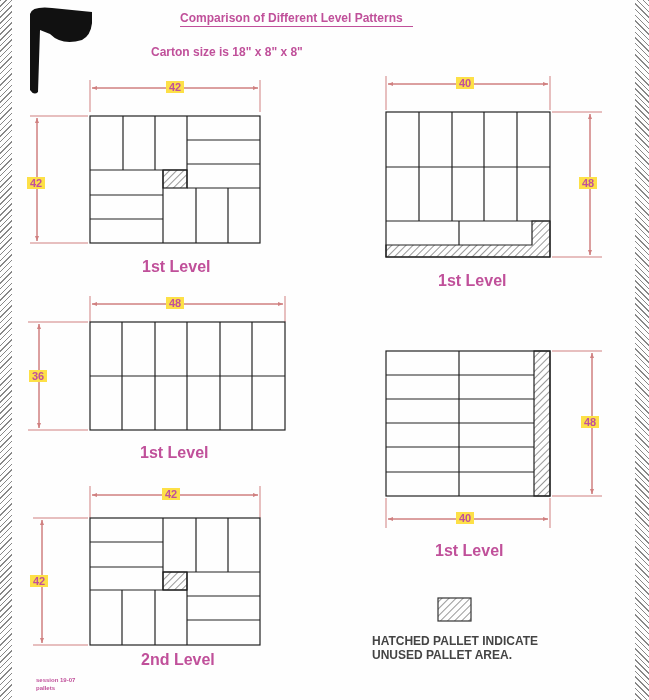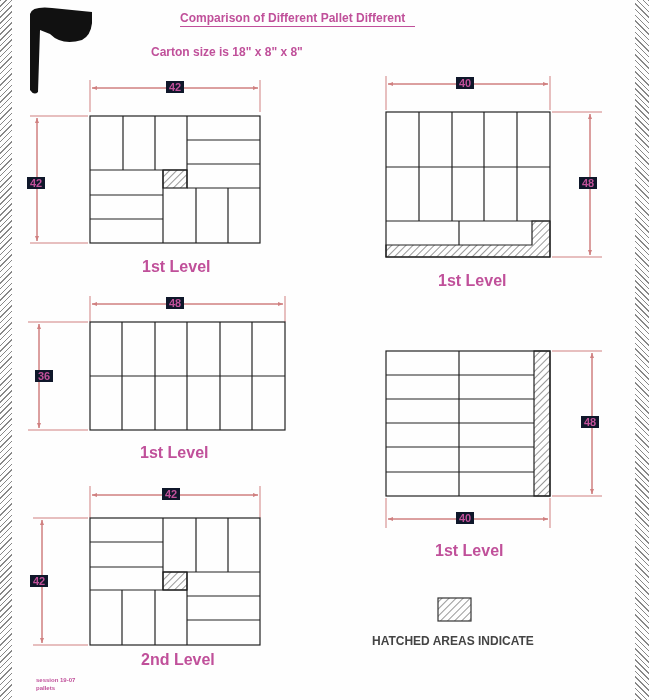--- a/index.html
+++ b/index.html
@@ -6,36 +6,36 @@
   body{width:649px;height:700px;background:#fefefe;position:relative;overflow:hidden;font-family:"Liberation Sans",sans-serif;}
   .zig-left{position:absolute;left:0;top:0;width:12px;height:700px;
     background-image:repeating-linear-gradient(135deg,#555 0 1px,transparent 1px 4px);opacity:.7;}
   .zig-right{position:absolute;right:0;top:0;width:14px;height:700px;
     background-image:repeating-linear-gradient(45deg,#555 0 1px,transparent 1px 4px);opacity:.7;}
   .camera{position:absolute;left:22px;top:4px;width:70px;height:92px;}
   .title{position:absolute;left:180px;top:11px;font-size:12px;font-weight:bold;color:#c0509a;
     border-bottom:1.5px solid #c0509a;padding:0 10px 1px 0;}
   .subtitle{position:absolute;left:151px;top:45px;font-size:12px;font-weight:bold;color:#c0509a;}
   .lbl{position:absolute;font-size:16px;font-weight:bold;color:#c0509a;}
-  .dim{position:absolute;font-size:11px;font-weight:bold;color:#c0509a;background:#0f172a;padding:0 3px;}
+  .dim{position:absolute;font-size:11px;font-weight:bold;color:#c0509a;background:#fde047;padding:0 3px;}
   .note{position:absolute;left:372px;top:634px;font-size:12px;font-weight:bold;color:#444;line-height:14px;}
   .foot{position:absolute;left:36px;top:676px;font-size:6px;font-weight:bold;color:#c0509a;line-height:8px;}
   svg.d{position:absolute;left:0;top:0;}
 </style>
 </head>
 <body>
 
 <div class="zig-left"></div>
 <div class="zig-right"></div>
 
 <svg class="camera" viewBox="0 0 70 92">
   <path d="M8,10 Q10,2 30,4 L70,8 Q72,30 60,36 Q40,42 28,30 L18,26 L16,88 Q12,92 8,86 Z" fill="#111"></path>
 </svg>
 
-<div class="title">Comparison of Different Pallet Different</div>
+<div class="title">Comparison of Different Level Patterns</div>
 <div class="subtitle">Carton size is 18" x 8" x 8"</div>
 
 <svg class="d" width="649" height="700">
   <defs>
     <pattern id="hatch" width="5" height="5" patternUnits="userSpaceOnUse" patternTransform="rotate(45)">
       <line x1="0" y1="0" x2="0" y2="5" stroke="#333" stroke-width="1"></line>
     </pattern>
     <marker id="arr" markerWidth="6" markerHeight="6" refX="5" refY="3" orient="auto">
       <path d="M0,1 L5,3 L0,5" fill="#d08080"></path>
     </marker>
@@ -163,31 +163,32 @@
 
 <div class="dim" style="left:166px;top:81px;">42</div>
 <div class="dim" style="left:27px;top:177px;">42</div>
 <div class="lbl" style="left:142px;top:258px;">1st Level</div>
 
 <div class="dim" style="left:456px;top:77px;">40</div>
 <div class="dim" style="left:579px;top:177px;">48</div>
 <div class="lbl" style="left:438px;top:272px;">1st Level</div>
 
 <div class="dim" style="left:166px;top:297px;">48</div>
-<div class="dim" style="left:35px;top:370px;">36</div>
+<div class="dim" style="left:29px;top:370px;">36</div>
 <div class="lbl" style="left:140px;top:444px;">1st Level</div>
 
 <div class="dim" style="left:581px;top:416px;">48</div>
 <div class="dim" style="left:456px;top:512px;">40</div>
 <div class="lbl" style="left:435px;top:542px;">1st Level</div>
 
 <div class="dim" style="left:162px;top:488px;">42</div>
 <div class="dim" style="left:30px;top:575px;">42</div>
 <div class="lbl" style="left:141px;top:651px;">2nd Level</div>
 
 <div class="note">
-  <div>HATCHED AREAS INDICATE</div>
+  <div>HATCHED PALLET INDICATE</div>
+  <div>UNUSED PALLET AREA.</div>
 </div>
 
 <div class="foot">
   <div>session 19-07</div>
   <div>pallets</div>
 </div>
 
 </body></html>

